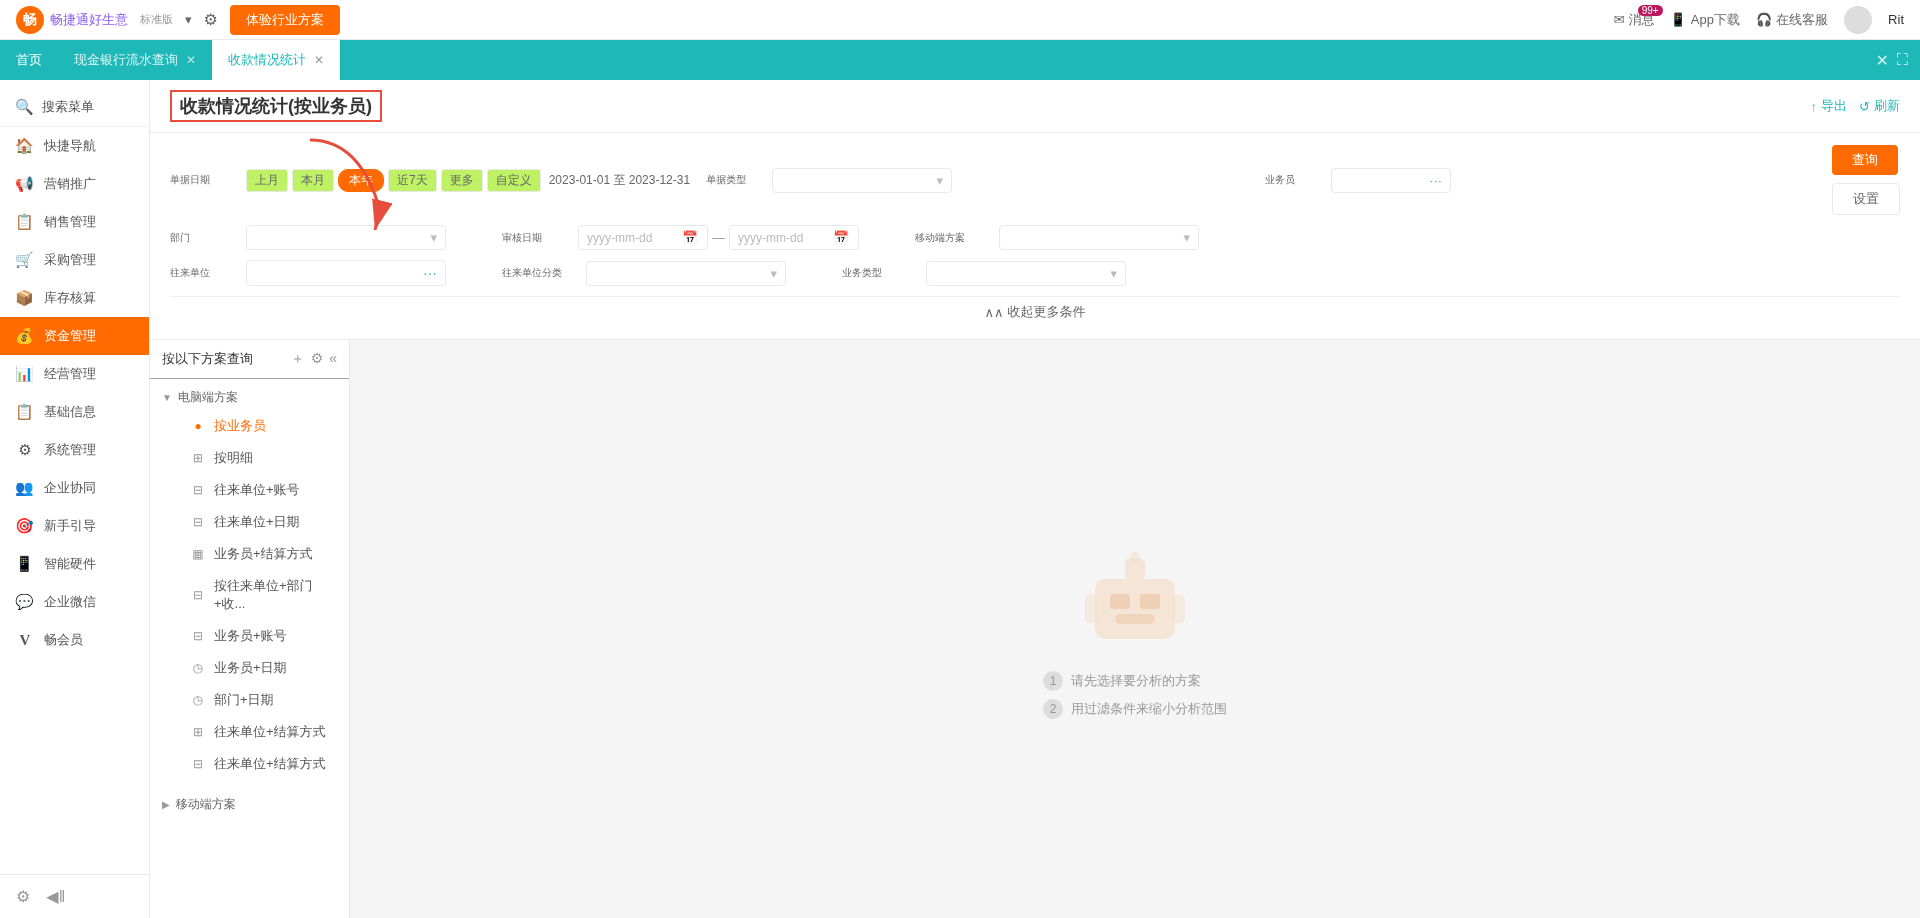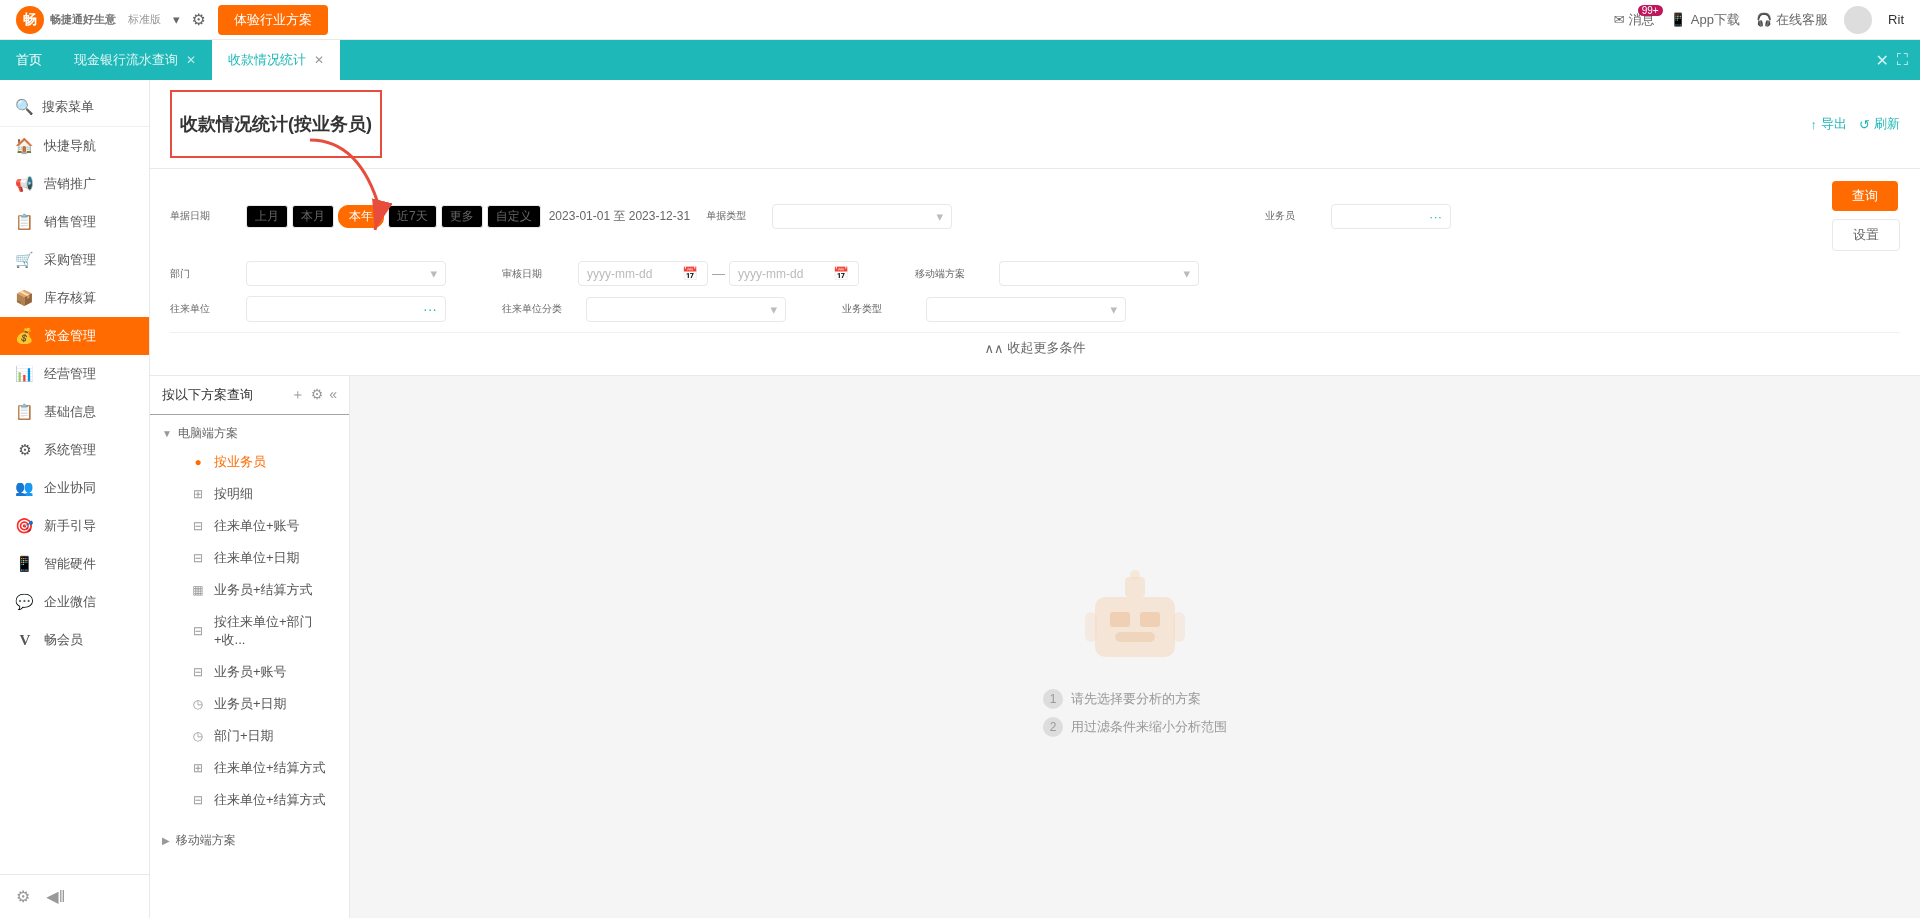--- a/index.html
+++ b/index.html
@@ -3,21 +3,21 @@
   <meta charset="utf-8">
   <style>
     * { box-sizing: border-box; margin: 0; padding: 0; }
     body { font-family: 'Microsoft YaHei', Arial, sans-serif; font-size: 13px; background: #f5f5f5; color: #333; display: flex; flex-direction: column; height: 918px; overflow: hidden; }
 
     
     .top-bar { height: 40px; background: #fff; display: flex; align-items: center; padding: 0 16px; border-bottom: 1px solid #e8e8e8; justify-content: space-between; flex-shrink: 0; }
     .top-bar-left { display: flex; align-items: center; gap: 12px; }
     .logo-area { display: flex; align-items: center; gap: 6px; }
     .logo-icon { width: 28px; height: 28px; background: #ff6b00; border-radius: 50%; display: flex; align-items: center; justify-content: center; color: white; font-size: 14px; font-weight: bold; }
-    .logo-text { color: #737373; font-size: 11px; font-weight: bold; }
+    .logo-text { color: #8b5cf6; font-size: 13px; font-weight: normal; }
     .top-bar-right { display: flex; align-items: center; gap: 16px; }
     .badge-btn { position: relative; display: flex; align-items: center; gap: 4px; cursor: pointer; color: #666; }
     .badge { background: #be185d; color: white; border-radius: 10px; padding: 0 4px; font-size: 10px; position: absolute; top: -6px; right: -8px; margin-left: 44px; }
     .trial-btn { background: #ff6b00; color: white; border: none; border-radius: 4px; padding: 6px 16px; cursor: pointer; font-size: 13px; }
     .gear-icon { cursor: pointer; color: #666; font-size: 16px; }
     .dropdown-arrow { color: #666; cursor: pointer; }
     .edition-tag { font-size: 11px; color: #999; }
     .user-avatar { width: 28px; height: 28px; background: #ddd; border-radius: 50%; }
 
     
@@ -41,31 +41,31 @@
     .sidebar-item .si-icon { width: 18px; height: 18px; display: flex; align-items: center; justify-content: center; font-size: 15px; flex-shrink: 0; }
     .sidebar-search { display: flex; align-items: center; gap: 8px; padding: 10px 16px; cursor: pointer; color: #555; border-bottom: 1px solid #f0f0f0; }
     .sidebar-bottom { padding: 12px 16px; display: flex; gap: 16px; border-top: 1px solid #e8e8e8; }
     .sidebar-bottom-icon { cursor: pointer; color: #999; font-size: 16px; }
 
     
     .content-area { flex: 1; display: flex; flex-direction: column; overflow: hidden; }
 
     
     .page-header { background: #fff; padding: 10px 20px; display: flex; align-items: center; justify-content: space-between; border-bottom: 1px solid #e8e8e8; flex-shrink: 0; }
-    .page-title { font-size: 18px; font-weight: bold; color: #333; border: 2px solid #e74c3c; padding: 20px 8px; display: inline-block; }
+    .page-title { font-size: 18px; font-weight: bold; color: #333; border: 2px solid #e74c3c; padding: 2px 8px; display: inline-block; }
     .page-actions { display: flex; gap: 12px; }
     .action-btn { display: flex; align-items: center; gap: 4px; cursor: pointer; color: #1fb8b8; font-size: 13px; background: none; border: none; }
 
     
     .filter-panel { background: #fff; padding: 12px 20px; border-bottom: 1px solid #e8e8e8; flex-shrink: 0; }
     .filter-row { display: flex; align-items: center; gap: 16px; margin-bottom: 10px; flex-wrap: wrap; }
     .filter-label { color: #666; font-size: 10px; white-space: nowrap; min-width: 60px; }
     .filter-control { display: flex; align-items: center; gap: 6px; flex: 1; }
     .date-group { display: flex; align-items: center; gap: 4px; }
-    .date-btn { padding: 2px 8px; border: 1px solid #e8e8e8; border-radius: 3px; cursor: pointer; color: #666; font-size: 12px; background: #000000; }
+    .date-btn { padding: 2px 8px; border: 1px solid #e8e8e8; border-radius: 3px; cursor: pointer; color: #666; font-size: 12px; background: #bef264; }
     .date-btn.active { background: #ff6b00; color: white; border-color: #ff6b00; border-radius: 10px; padding: 2px 10px; }
     .date-range { font-size: 12px; color: #666; margin-left: 4px; }
     .select-control { border: 1px solid #e8e8e8; border-radius: 4px; padding: 4px 8px; min-width: 180px; display: flex; align-items: center; justify-content: space-between; cursor: pointer; background: #fff; color: #999; font-size: 13px; }
     .select-control .arrow { color: #bbb; }
     .date-input-group { display: flex; align-items: center; gap: 4px; }
     .date-input { border: 1px solid #e8e8e8; border-radius: 4px; padding: 4px 8px; width: 130px; color: #bbb; font-size: 13px; display: flex; align-items: center; justify-content: space-between; }
     .date-sep { color: #999; }
     .more-icon { color: #1fb8b8; cursor: pointer; font-size: 14px; }
     .collapse-btn { display: flex; align-items: center; justify-content: center; gap: 4px; padding: 6px 0; cursor: pointer; color: #666; font-size: 13px; border-top: 1px solid #f0f0f0; margin-top: 4px; }
 

